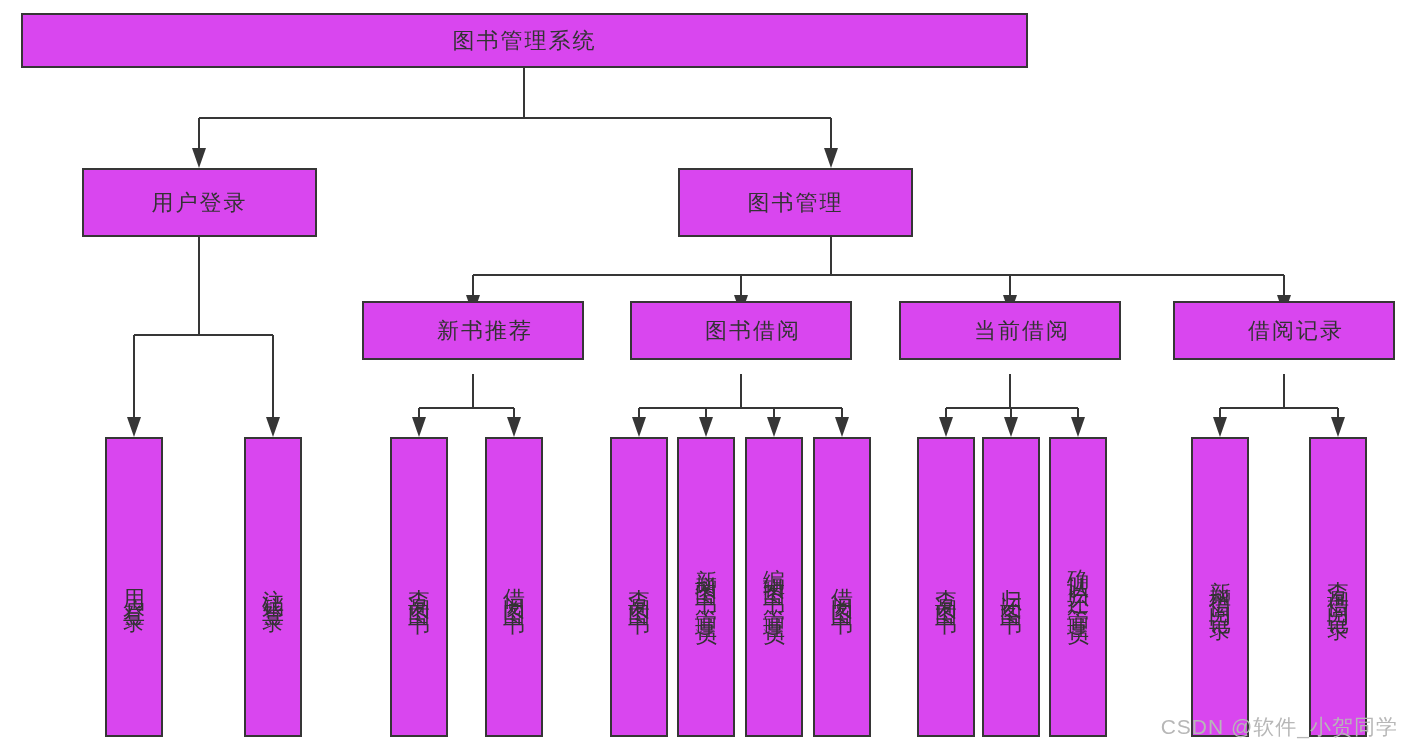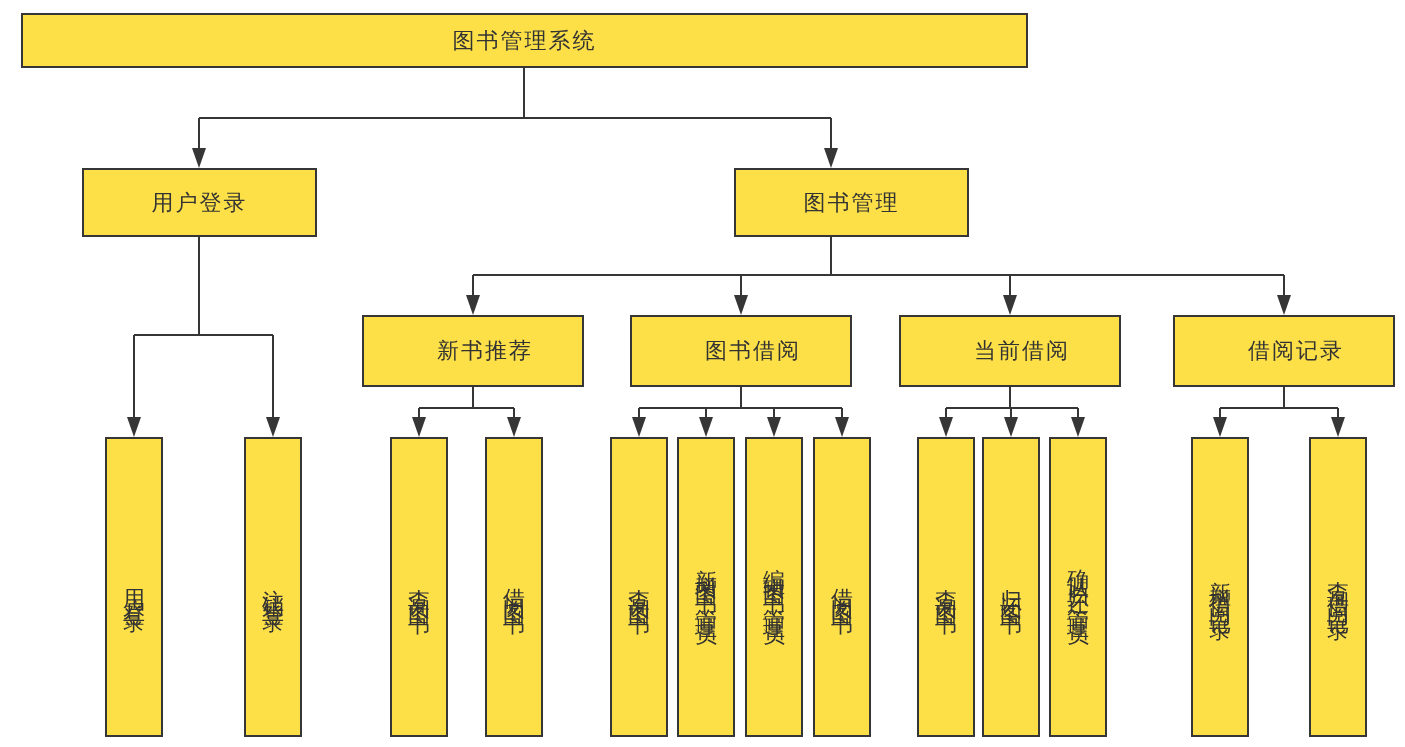--- a/index.html
+++ b/index.html
@@ -19,36 +19,36 @@
   }
   .connectors {
     position: absolute;
     left: 0;
     top: 0;
     z-index: 1;
   }
   .box {
     position: absolute;
     box-sizing: border-box;
-    background: #fde047;
+    background: #d946ef;
     border: 2px solid #363636;
     display: flex;
     align-items: center;
     justify-content: center;
     color: #333333;
     font-size: 22px;
     z-index: 2;
   }
   .box .label {
     letter-spacing: 2px;
     white-space: nowrap;
   }
   .root  { left: 21px;  top: 13px;  width: 1007px; height: 55px; }
   .l2    { top: 168px;  width: 235px; height: 69px; }
-  .l3    { top: 315px;  width: 222px; height: 72px; padding-left: 24px; }
+  .l3    { top: 301px;  width: 222px; height: 59px; padding-left: 24px; }
   .leaf  { top: 437px;  width: 58px;  height: 300px; border-width: 2px; }
   .leaf .vtext {
     writing-mode: vertical-rl;
     text-orientation: mixed;
     letter-spacing: 8px;
     font-size: 22px;
     line-height: 1;
     color: #333333;
   }
   .watermark {
@@ -107,21 +107,21 @@
     </g>
   </svg>
 
   <div class="box root">
     <span class="label">图书管理系统</span>
   </div>
 
   <div class="box l2" style="left:82px">
     <span class="label">用户登录</span>
   </div>
-  <div class="box l2" style="left:734px">
+  <div class="box l2" style="left:678px">
     <span class="label">图书管理</span>
   </div>
 
   <div class="box l3" style="left:362px">
     <span class="label">新书推荐</span>
   </div>
   <div class="box l3" style="left:899px">
     <span class="label">当前借阅</span>
   </div>
   <div class="box l3" style="left:630px">
@@ -168,14 +168,15 @@
     <span class="vtext">确认归还（管理员）</span>
   </div>
 
   <div class="box leaf" style="left:1191px">
     <span class="vtext">新增借阅记录</span>
   </div>
   <div class="box leaf" style="left:1309px">
     <span class="vtext">查询借阅记录</span>
   </div>
 
+  <div class="watermark">CSDN @软件_小贺同学</div>
 
 </div>
 
 </body></html>

